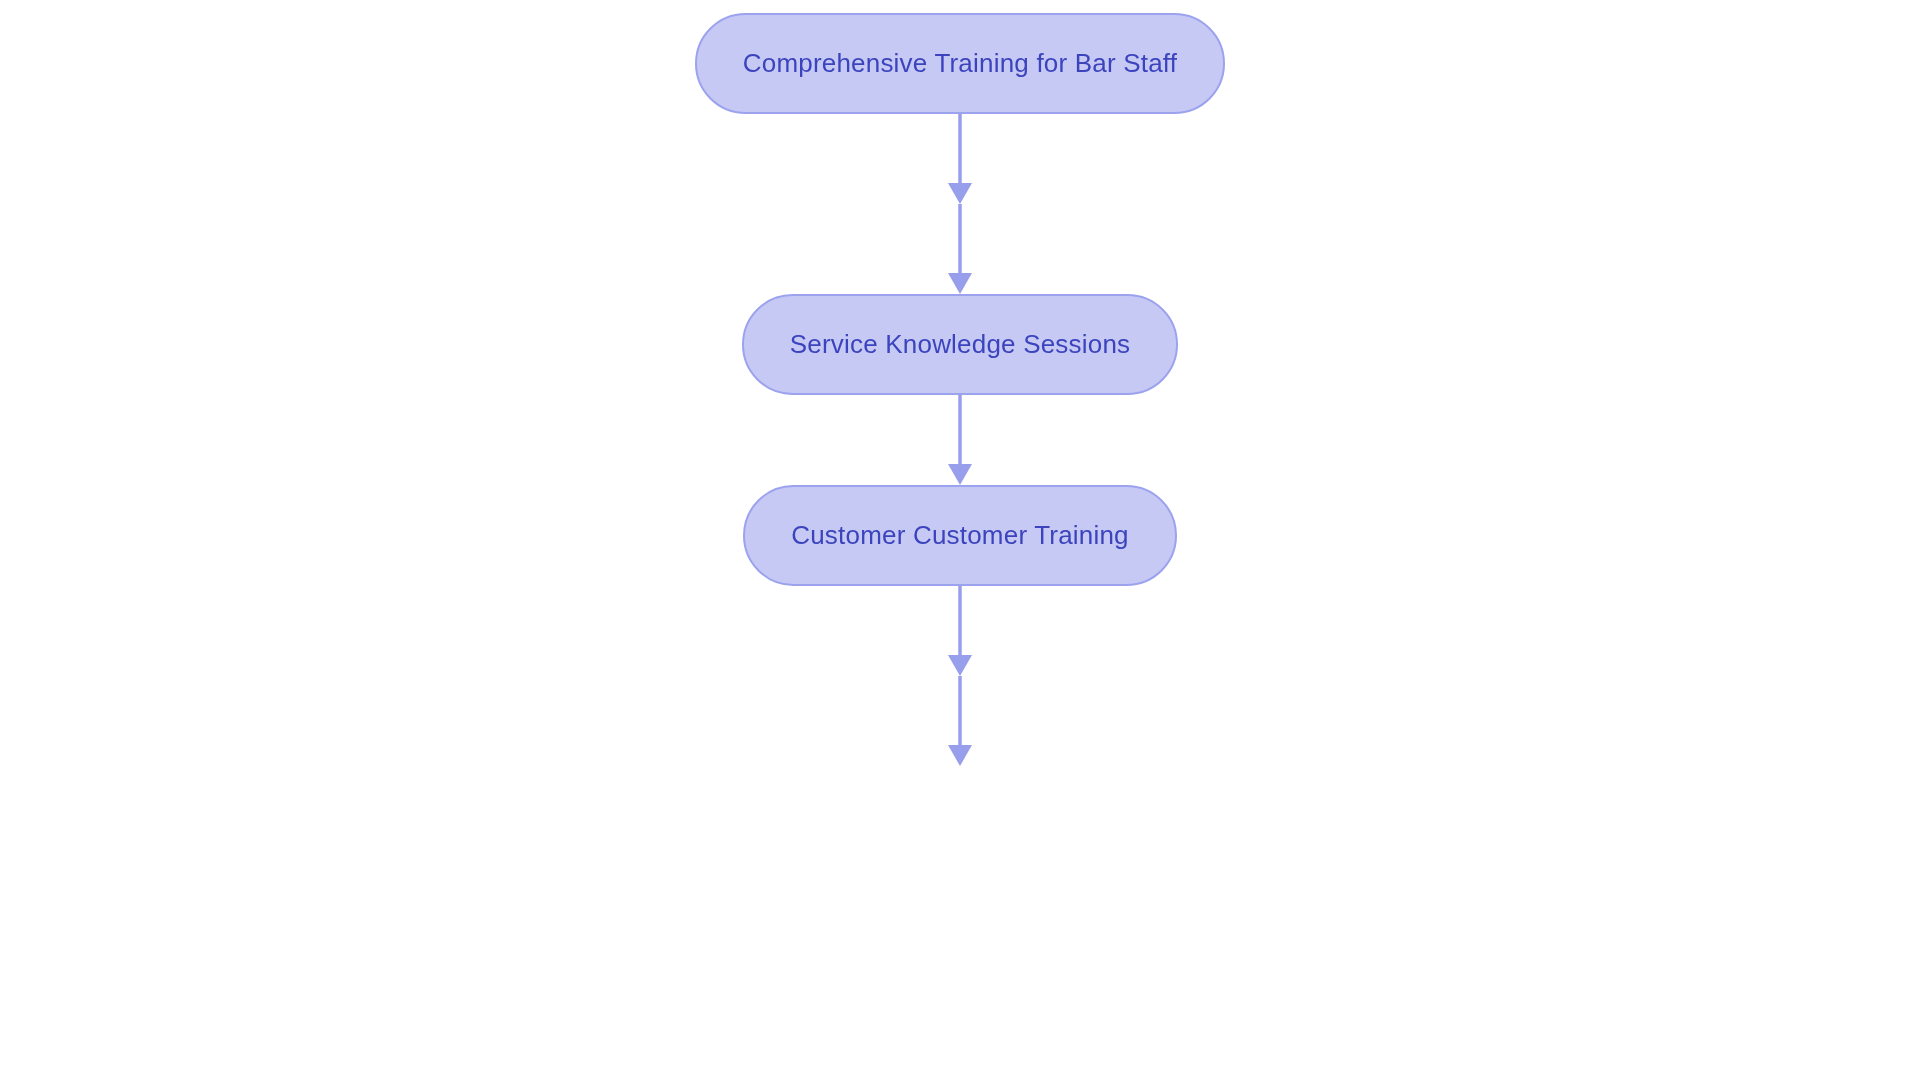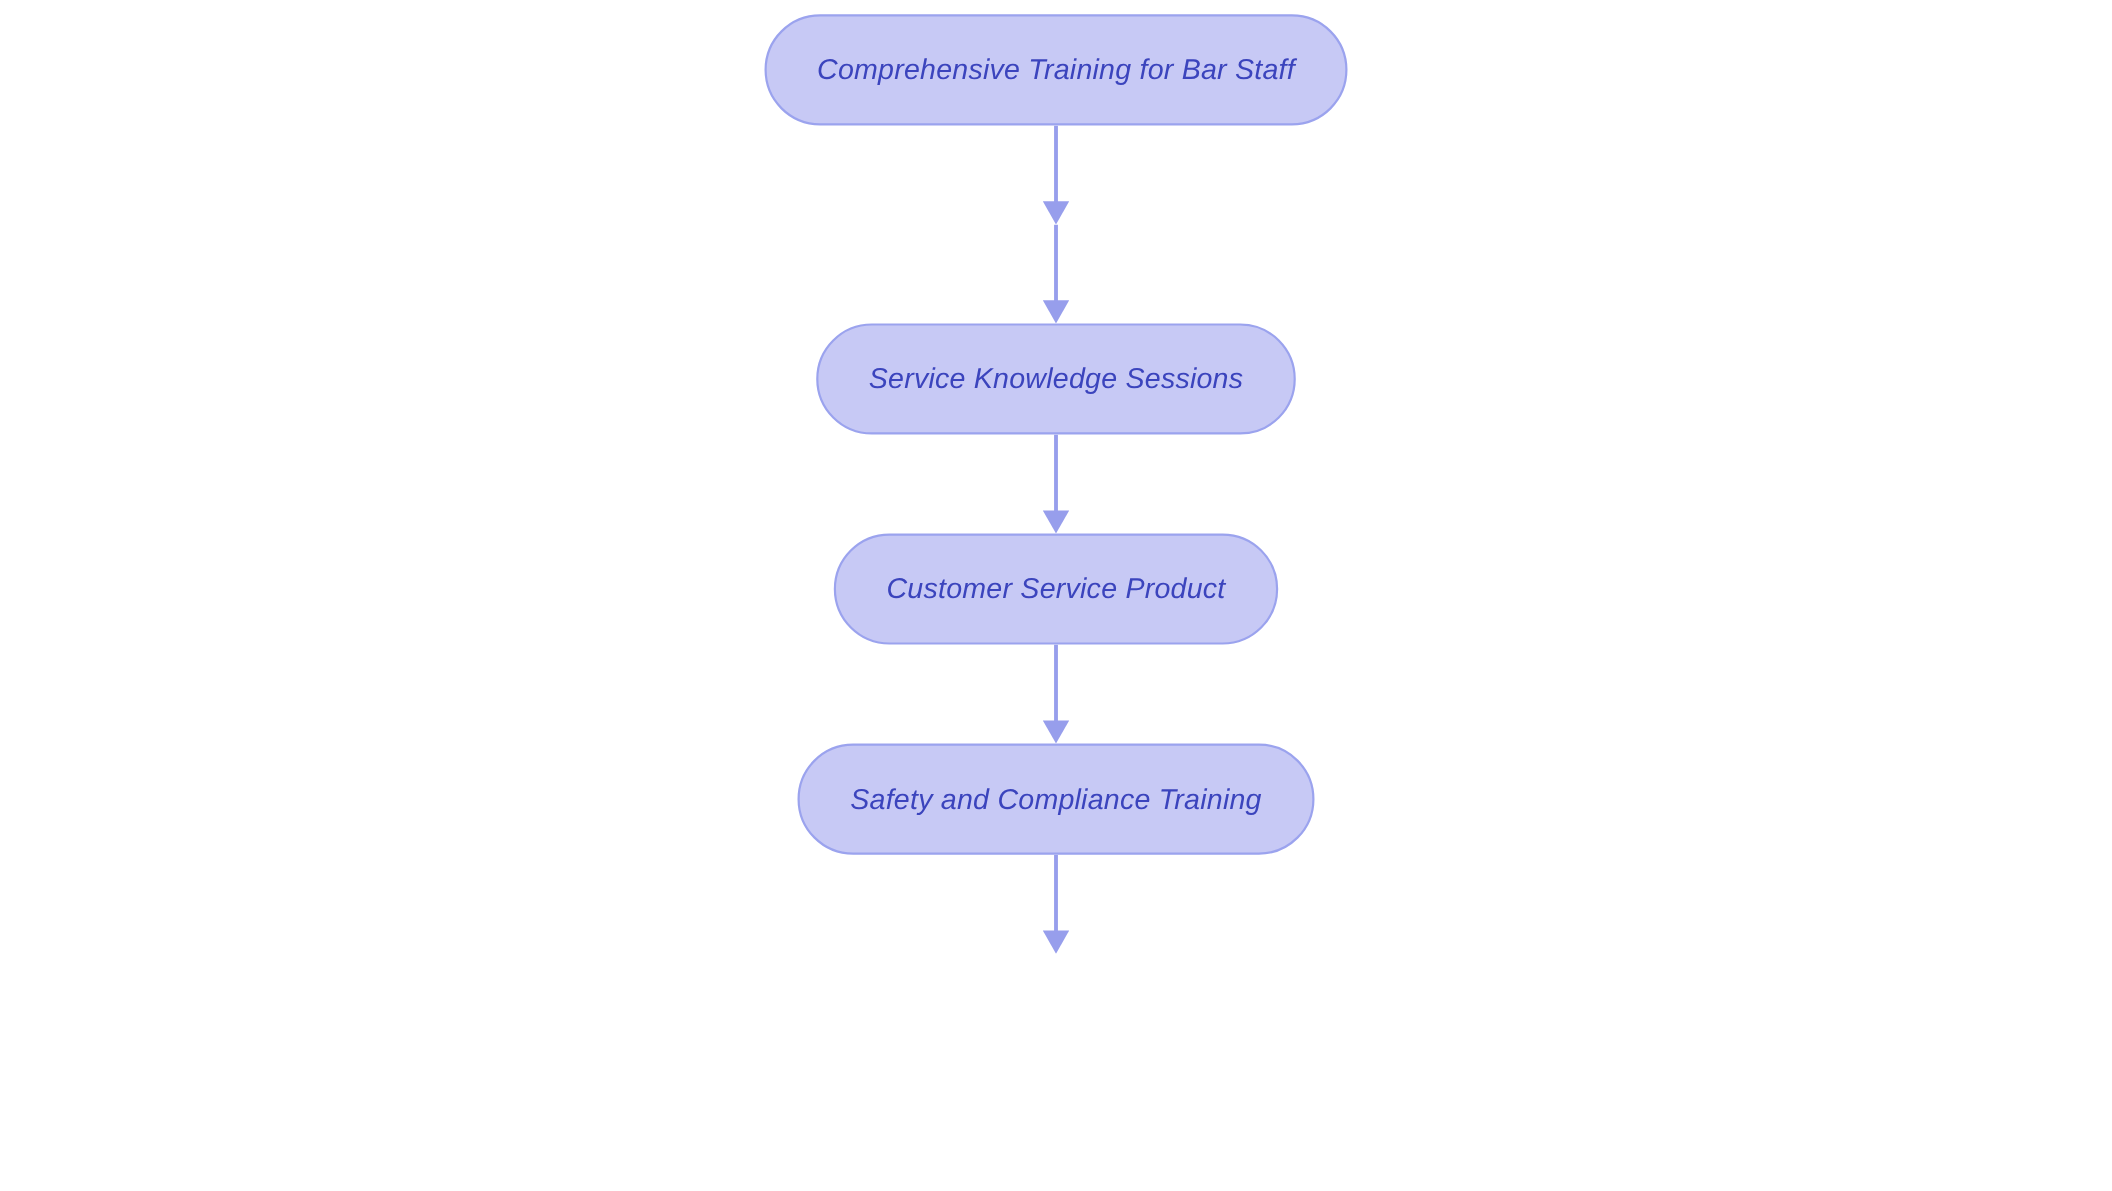--- a/index.html
+++ b/index.html
@@ -15,21 +15,20 @@
     height: 1083px;
     background: var(--bg);
     font-family: "Liberation Sans", "DejaVu Sans", sans-serif;
     overflow: hidden;
   }
   .canvas {
     position: relative;
     width: 1920px;
     height: 975px;
     background: var(--bg);
-    font-style: italic;
   }
   .flow {
     position: absolute;
     left: 0;
     top: 13px;
     width: 100%;
     display: flex;
     flex-direction: column;
     align-items: center;
   }
@@ -88,31 +87,28 @@
     <div class="node">
       <span class="node-label">Service Knowledge Sessions</span>
     </div>
 
     <svg class="arrow" width="26" height="90" viewBox="0 0 26 90" xmlns="http://www.w3.org/2000/svg">
       <line x1="13" y1="0" x2="13" y2="70"></line>
       <polygon points="1,69 25,69 13,90"></polygon>
     </svg>
 
     <div class="node">
-      <span class="node-label">Customer Service Product</span>
+      <span class="node-label">Customer Customer Training</span>
     </div>
 
     <svg class="arrow" width="26" height="90" viewBox="0 0 26 90" xmlns="http://www.w3.org/2000/svg">
       <line x1="13" y1="0" x2="13" y2="70"></line>
       <polygon points="1,69 25,69 13,90"></polygon>
     </svg>
 
-    <div class="node">
-      <span class="node-label">Safety and Compliance Training</span>
-    </div>
 
     <svg class="arrow" width="26" height="90" viewBox="0 0 26 90" xmlns="http://www.w3.org/2000/svg">
       <line x1="13" y1="0" x2="13" y2="70"></line>
       <polygon points="1,69 25,69 13,90"></polygon>
     </svg>
 
 
   </div>
 </div>
 

